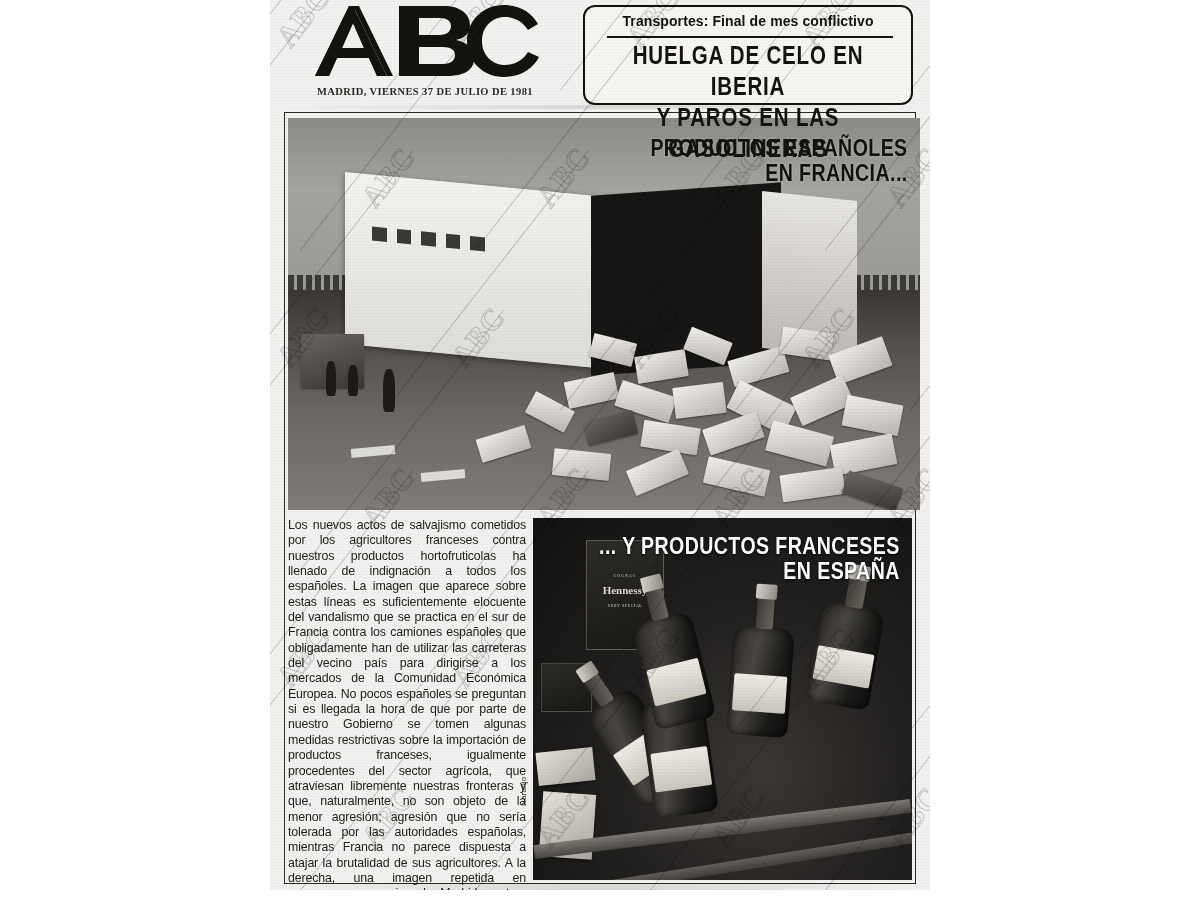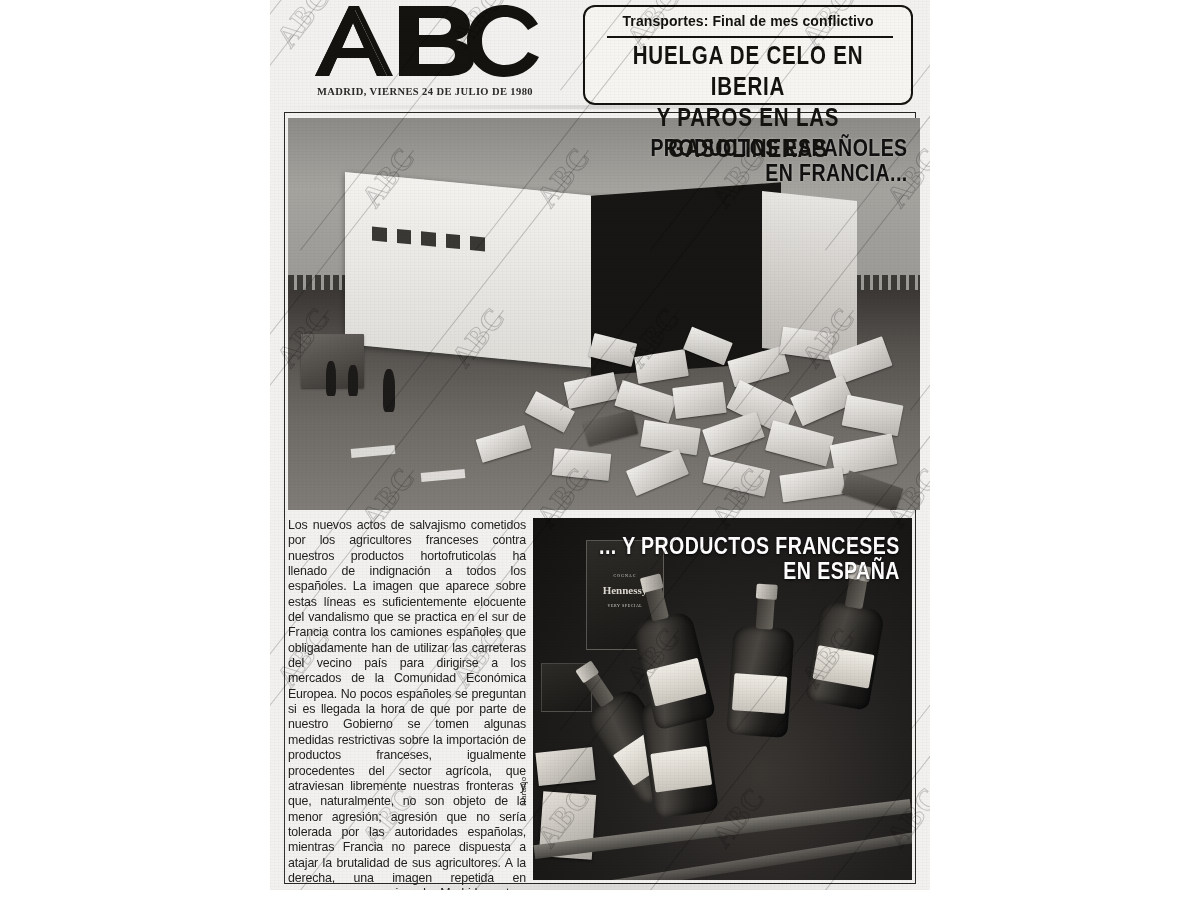--- a/index.html
+++ b/index.html
@@ -158,21 +158,21 @@
                      M112 45 L112 62 L136 62 C144 62 148 58 148 53
                      C148 48 144 45 136 45 Z"></path>
 
             <path d="M232 22 C226 11 214 3 198 3 C177 3 161 19 161 39
                      C161 59 177 75 198 75 C214 75 227 67 233 55
                      L222 50 C217 58 209 63 199 63 C186 63 176 53 176 39
                      C176 25 186 15 199 15 C209 15 217 20 222 28 Z" transform="translate(-1,0)"></path>
           </g>
         </svg>
       </div>
-      <div id="dateline">MADRID, VIERNES 24 DE JULIO DE 1980</div>
+      <div id="dateline">MADRID, VIERNES 37 DE JULIO DE 1981</div>
     </div>
 
     <div id="kickerbox">
       <div id="kicker">Transportes: Final de mes conflictivo</div>
       <div id="kicker-rule"></div>
       <div id="headline-main">
         <div>HUELGA  DE  CELO  EN  IBERIA</div>
         <div>Y PAROS EN LAS GASOLINERAS</div>
       </div>
     </div>

